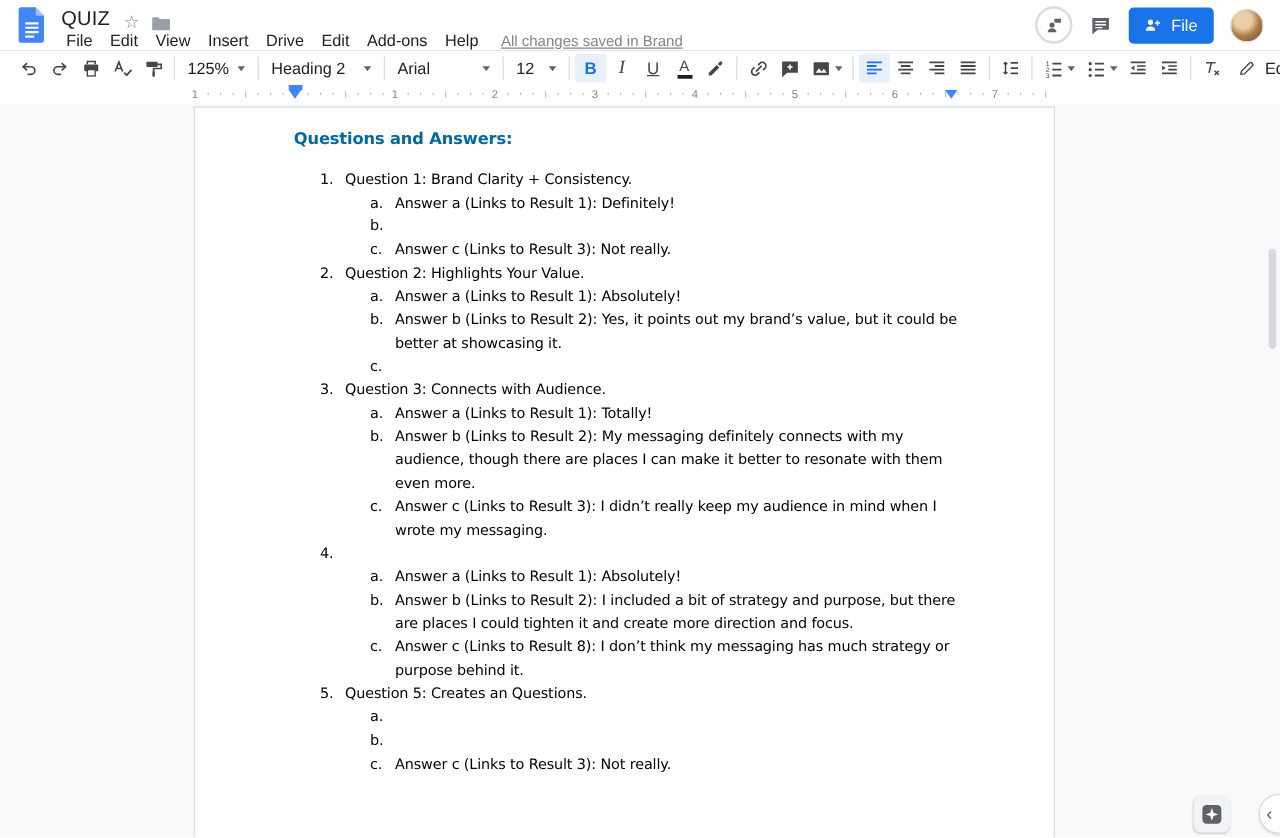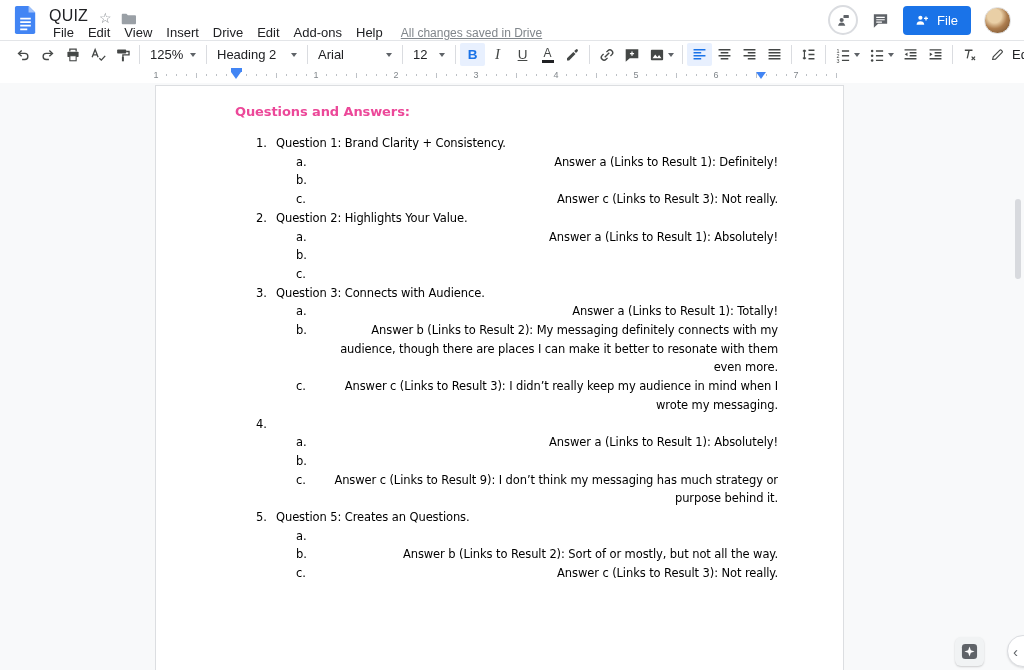--- a/index.html
+++ b/index.html
@@ -44,26 +44,26 @@
   .rnum { position:absolute; top:1.5px; font-size:9px; color:#80868b; transform:translateX(-50%); }
   .mk-rect { position:absolute; left:231px; top:0; width:11px; height:4px; background:#4285f4; }
   .mk-tri { position:absolute; width:0; height:0; border-left:5.5px solid transparent; border-right:5.5px solid transparent; border-top:7px solid #4285f4; }
   .mk-tri.left { left:231px; top:4px; }
   .mk-tri.right { left:756px; top:4px; }
 
   
   .canvas { position:absolute; top:83px; left:0; right:0; bottom:0; background:#f8f9fa; }
   .page { position:absolute; left:155px; top:2px; width:689px; height:586px; background:#fff; border:1px solid #dcdee1; border-bottom:none; }
   .content { padding:18px 0 0 79px; }
-  .doc-heading { font-family:"DejaVu Sans",sans-serif; font-size:13px; font-weight:700; color:#ec4899; letter-spacing:-.1px; }
+  .doc-heading { font-family:"DejaVu Sans",sans-serif; font-size:13px; font-weight:700; color:#0369a1; letter-spacing:-.1px; }
   .doc-list { margin-top:15px; font-family:"DejaVu Sans",sans-serif; font-size:11.5px; line-height:18.7px; color:#000; letter-spacing:-.1px; }
   .q-row, .a-row { display:flex; }
   .q-num { width:20px; margin-left:21px; flex:none; }
   .a-letter { width:20px; margin-left:61px; flex:none; }
-  .a-text { width:462px;text-align:right; }
+  .a-text { width:462px; }
 
   .scroll-thumb { position:absolute; right:3px; top:116px; width:6px; height:80px; background:#d8dade; border-radius:3px; }
   .explore-btn { position:absolute; left:955px; top:554px; width:29px; height:29px; background:#f1f3f4; border-radius:6px; box-shadow:0 1px 2px rgba(0,0,0,.18); display:flex; align-items:center; justify-content:center; }
   .side-chevron { position:absolute; left:1007px; top:552px; width:32px; height:32px; border-radius:50%; background:#fff; border:1px solid #dadce0; box-shadow:0 1px 2px rgba(0,0,0,.12); display:flex; align-items:center; padding-left:5px; color:#5f6368; font-size:15px; }
 </style>
 </head>
 <body>
 
 <div class="header">
   <div class="logo">
@@ -85,21 +85,21 @@
     </div>
     <div class="menu-row">
         <span class="menu-item">File</span>
         <span class="menu-item">Edit</span>
         <span class="menu-item">View</span>
         <span class="menu-item">Insert</span>
         <span class="menu-item">Drive</span>
         <span class="menu-item">Edit</span>
         <span class="menu-item">Add-ons</span>
         <span class="menu-item">Help</span>
-        <span class="saved">All changes saved in Drive</span>
+        <span class="saved">All changes saved in Brand</span>
       </div>
   </div>
   <div class="header-right">
     <div class="presence-btn">
       <svg width="18" height="18" viewBox="0 0 20 20">
         <circle cx="8.5" cy="10" r="2.3" fill="#5f6368"></circle>
         <path d="M4.5 16.5c.5-2.4 2-3.7 4-3.7s3.5 1.3 4 3.7z" fill="#5f6368"></path>
         <rect x="10.5" y="4.5" width="6" height="3.4" rx=".7" fill="#5f6368"></rect>
       </svg>
     </div>
@@ -394,20 +394,21 @@
           <div class="q-row">
             <span class="q-num">2.</span>
             <span class="q-text">Question 2: Highlights Your Value.</span>
           </div>
           <div class="a-row">
             <span class="a-letter">a.</span>
             <span class="a-text">Answer a (Links to Result 1): Absolutely!</span>
           </div>
           <div class="a-row">
             <span class="a-letter">b.</span>
+            <span class="a-text">Answer b (Links to Result 2): Yes, it points out my brand’s value, but it could be better at showcasing it.</span>
           </div>
           <div class="a-row">
             <span class="a-letter">c.</span>
           </div>
           <div class="q-row">
             <span class="q-num">3.</span>
             <span class="q-text">Question 3: Connects with Audience.</span>
           </div>
           <div class="a-row">
             <span class="a-letter">a.</span>
@@ -423,35 +424,35 @@
           </div>
           <div class="q-row">
             <span class="q-num">4.</span>
           </div>
           <div class="a-row">
             <span class="a-letter">a.</span>
             <span class="a-text">Answer a (Links to Result 1): Absolutely!</span>
           </div>
           <div class="a-row">
             <span class="a-letter">b.</span>
+            <span class="a-text">Answer b (Links to Result 2): I included a bit of strategy and purpose, but there are places I could tighten it and create more direction and focus.</span>
           </div>
           <div class="a-row">
             <span class="a-letter">c.</span>
-            <span class="a-text">Answer c (Links to Result 9): I don’t think my messaging has much strategy or purpose behind it.</span>
+            <span class="a-text">Answer c (Links to Result 8): I don’t think my messaging has much strategy or purpose behind it.</span>
           </div>
           <div class="q-row">
             <span class="q-num">5.</span>
             <span class="q-text">Question 5: Creates an Questions.</span>
           </div>
           <div class="a-row">
             <span class="a-letter">a.</span>
           </div>
           <div class="a-row">
             <span class="a-letter">b.</span>
-            <span class="a-text">Answer b (Links to Result 2): Sort of or mostly, but not all the way.</span>
           </div>
           <div class="a-row">
             <span class="a-letter">c.</span>
             <span class="a-text">Answer c (Links to Result 3): Not really.</span>
           </div>
         </div>
     </div>
   </div>
   <div class="scroll-thumb"></div>
   <div class="explore-btn">

